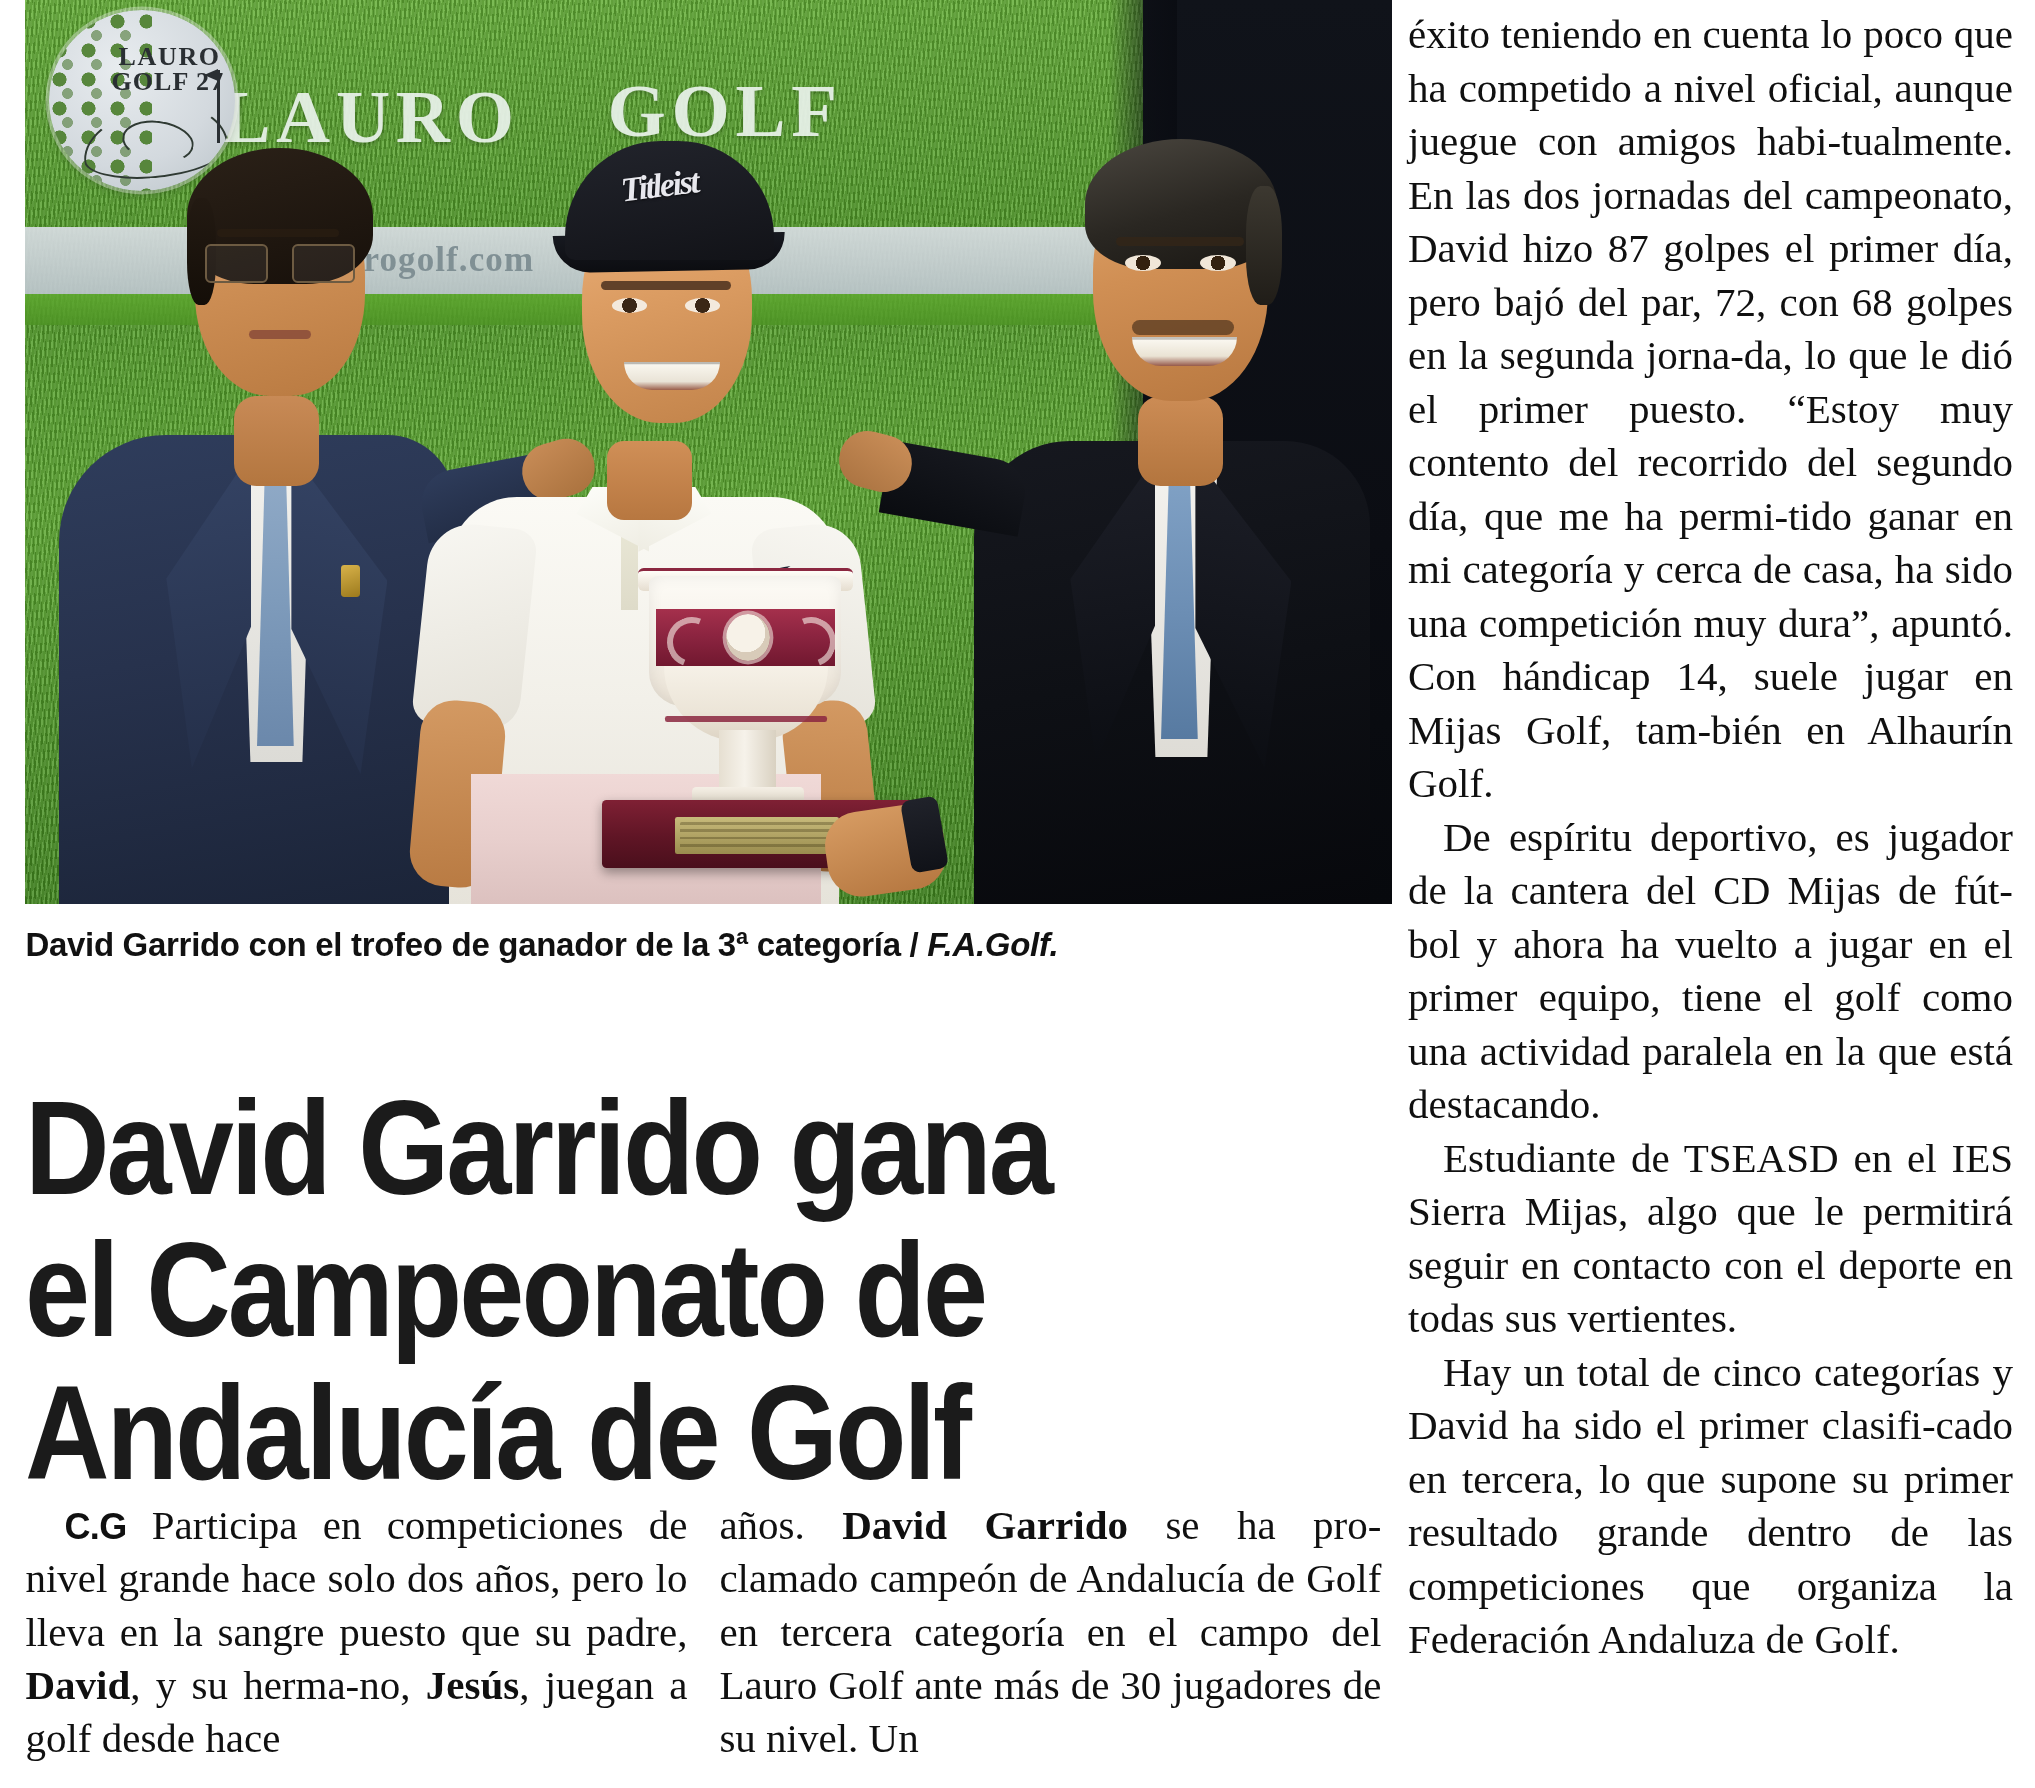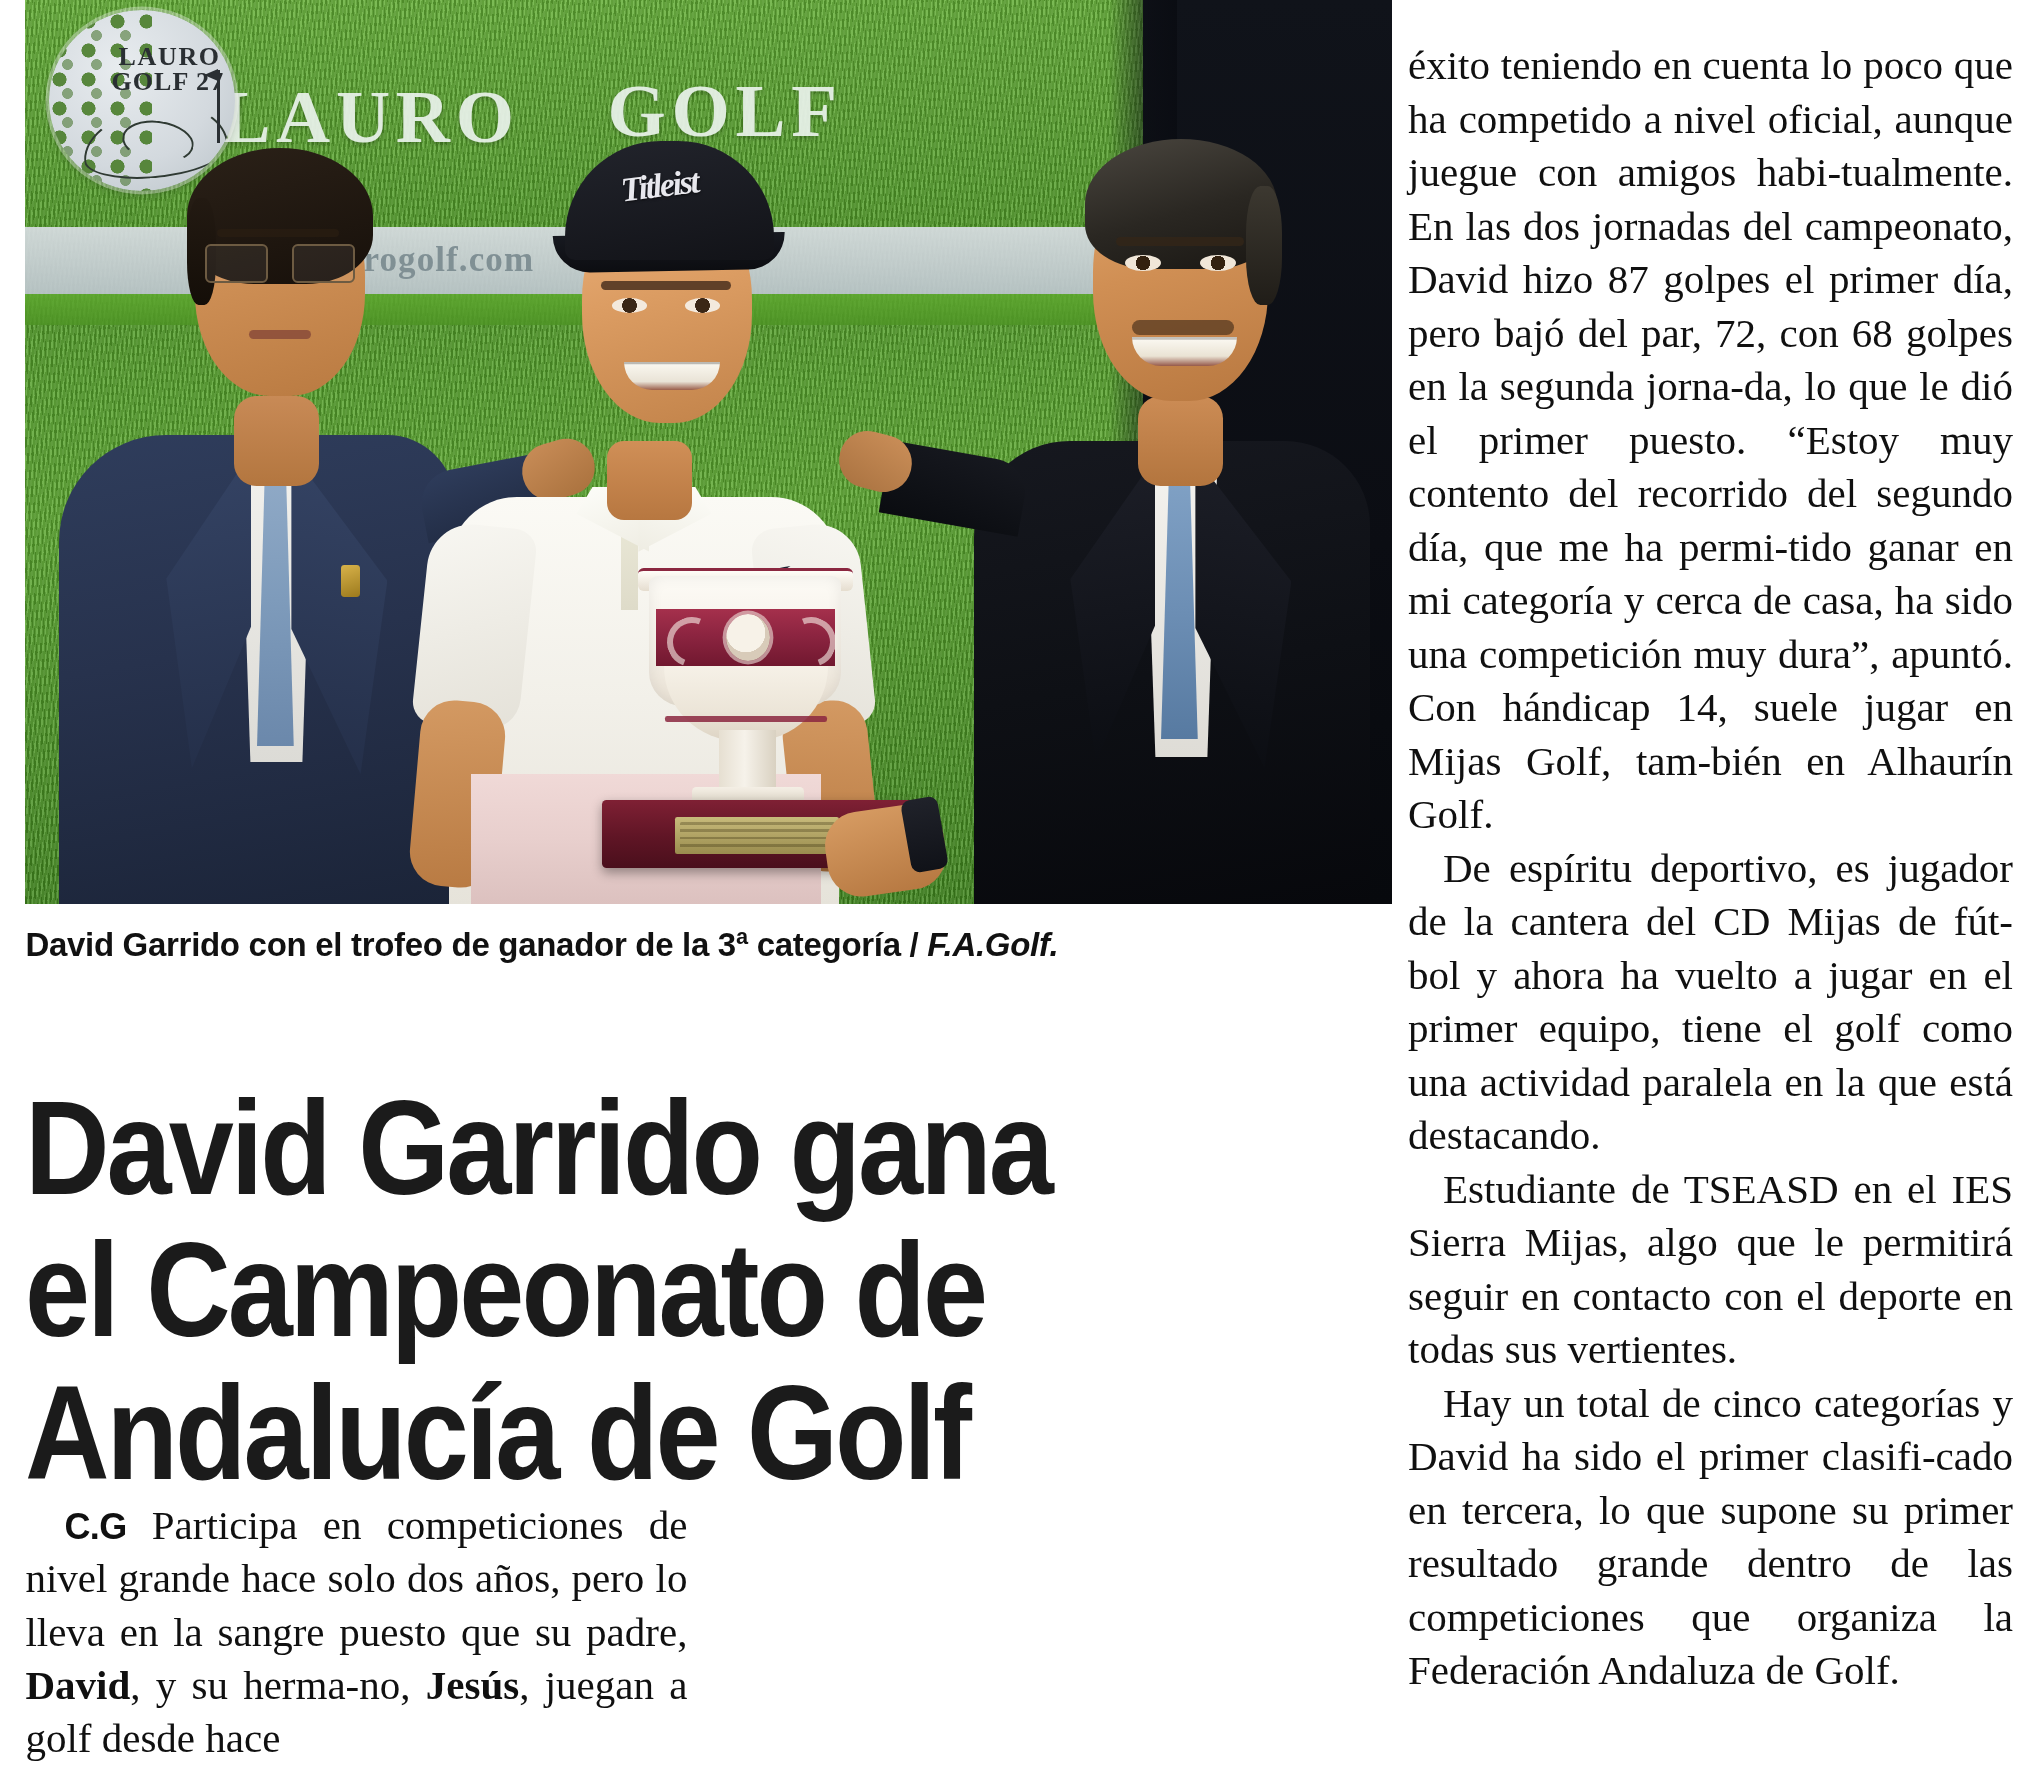--- a/index.html
+++ b/index.html
@@ -244,21 +244,21 @@
   .body-cols{position:absolute;left:0;top:1499px;width:1356px;display:flex;gap:32px;}
   .bcol{width:662px;font-family:"Liberation Serif",serif;font-size:41px;line-height:1.30;
     color:#101010;text-align:justify;text-justify:inter-word;hyphens:manual;}
   .bcol b{font-weight:700;}
   .byline{font-family:"Liberation Sans",sans-serif;font-weight:700;font-size:36px;
     letter-spacing:-0.6px;margin-left:39px;}
 
   
   .right-col{position:absolute;left:1408px;top:8px;width:605px;
     font-family:"Liberation Serif",serif;font-size:41px;line-height:1.305;
-    color:#101010;text-align:justify;text-justify:inter-word;margin-top:31px;}
+    color:#101010;text-align:justify;text-justify:inter-word;}
   .right-col p{margin:0;text-indent:0;}
   .right-col p.ind{text-indent:35px;}
 </style>
 </head>
 <body>
 
 <div class="page">
 
   <div class="left-block">
 
@@ -363,20 +363,21 @@
 
     <h1 class="headline">
       <span class="hl">David Garrido gana</span>
       <span class="hl">el Campeonato de</span>
       <span class="hl">Andalucía de Golf</span>
     </h1>
 
     <div class="body-cols">
       <div class="bcol"><span class="byline">C.G</span><span> Participa en competiciones de nivel grande hace solo dos años, pero lo lleva en la sangre puesto que su padre, </span><b>David</b><span>, y su herma-no, </span><b>Jesús</b><span>, juegan a golf desde hace</span></div>
 
+      <div class="bcol"><span>años. </span><b>David Garrido</b><span> se ha pro-clamado campeón de Andalucía de Golf en tercera categoría en el campo del Lauro Golf ante más de 30 jugadores de su nivel. Un</span></div>
     </div>
   </div>
 
   <div class="right-col">
     <p>éxito teniendo en cuenta lo poco que ha competido a nivel oficial, aunque juegue con amigos habi-tualmente. En las dos jornadas del campeonato, David hizo 87 golpes el primer día, pero bajó del par, 72, con 68 golpes en la segunda jorna-da, lo que le dió el primer puesto. “Estoy muy contento del recorrido del segundo día, que me ha permi-tido ganar en mi categoría y cerca de casa, ha sido una competición muy dura”, apuntó. Con hándicap 14, suele jugar en Mijas Golf, tam-bién en Alhaurín Golf.</p>
     <p class="ind">De espíritu deportivo, es jugador de la cantera del CD Mijas de fút-bol y ahora ha vuelto a jugar en el primer equipo, tiene el golf como una actividad paralela en la que está destacando.</p>
     <p class="ind">Estudiante de TSEASD en el IES Sierra Mijas, algo que le permitirá seguir en contacto con el deporte en todas sus vertientes.</p>
     <p class="ind">Hay un total de cinco categorías y David ha sido el primer clasifi-cado en tercera, lo que supone su primer resultado grande dentro de las competiciones que organiza la Federación Andaluza de Golf.</p>
   </div>
 

